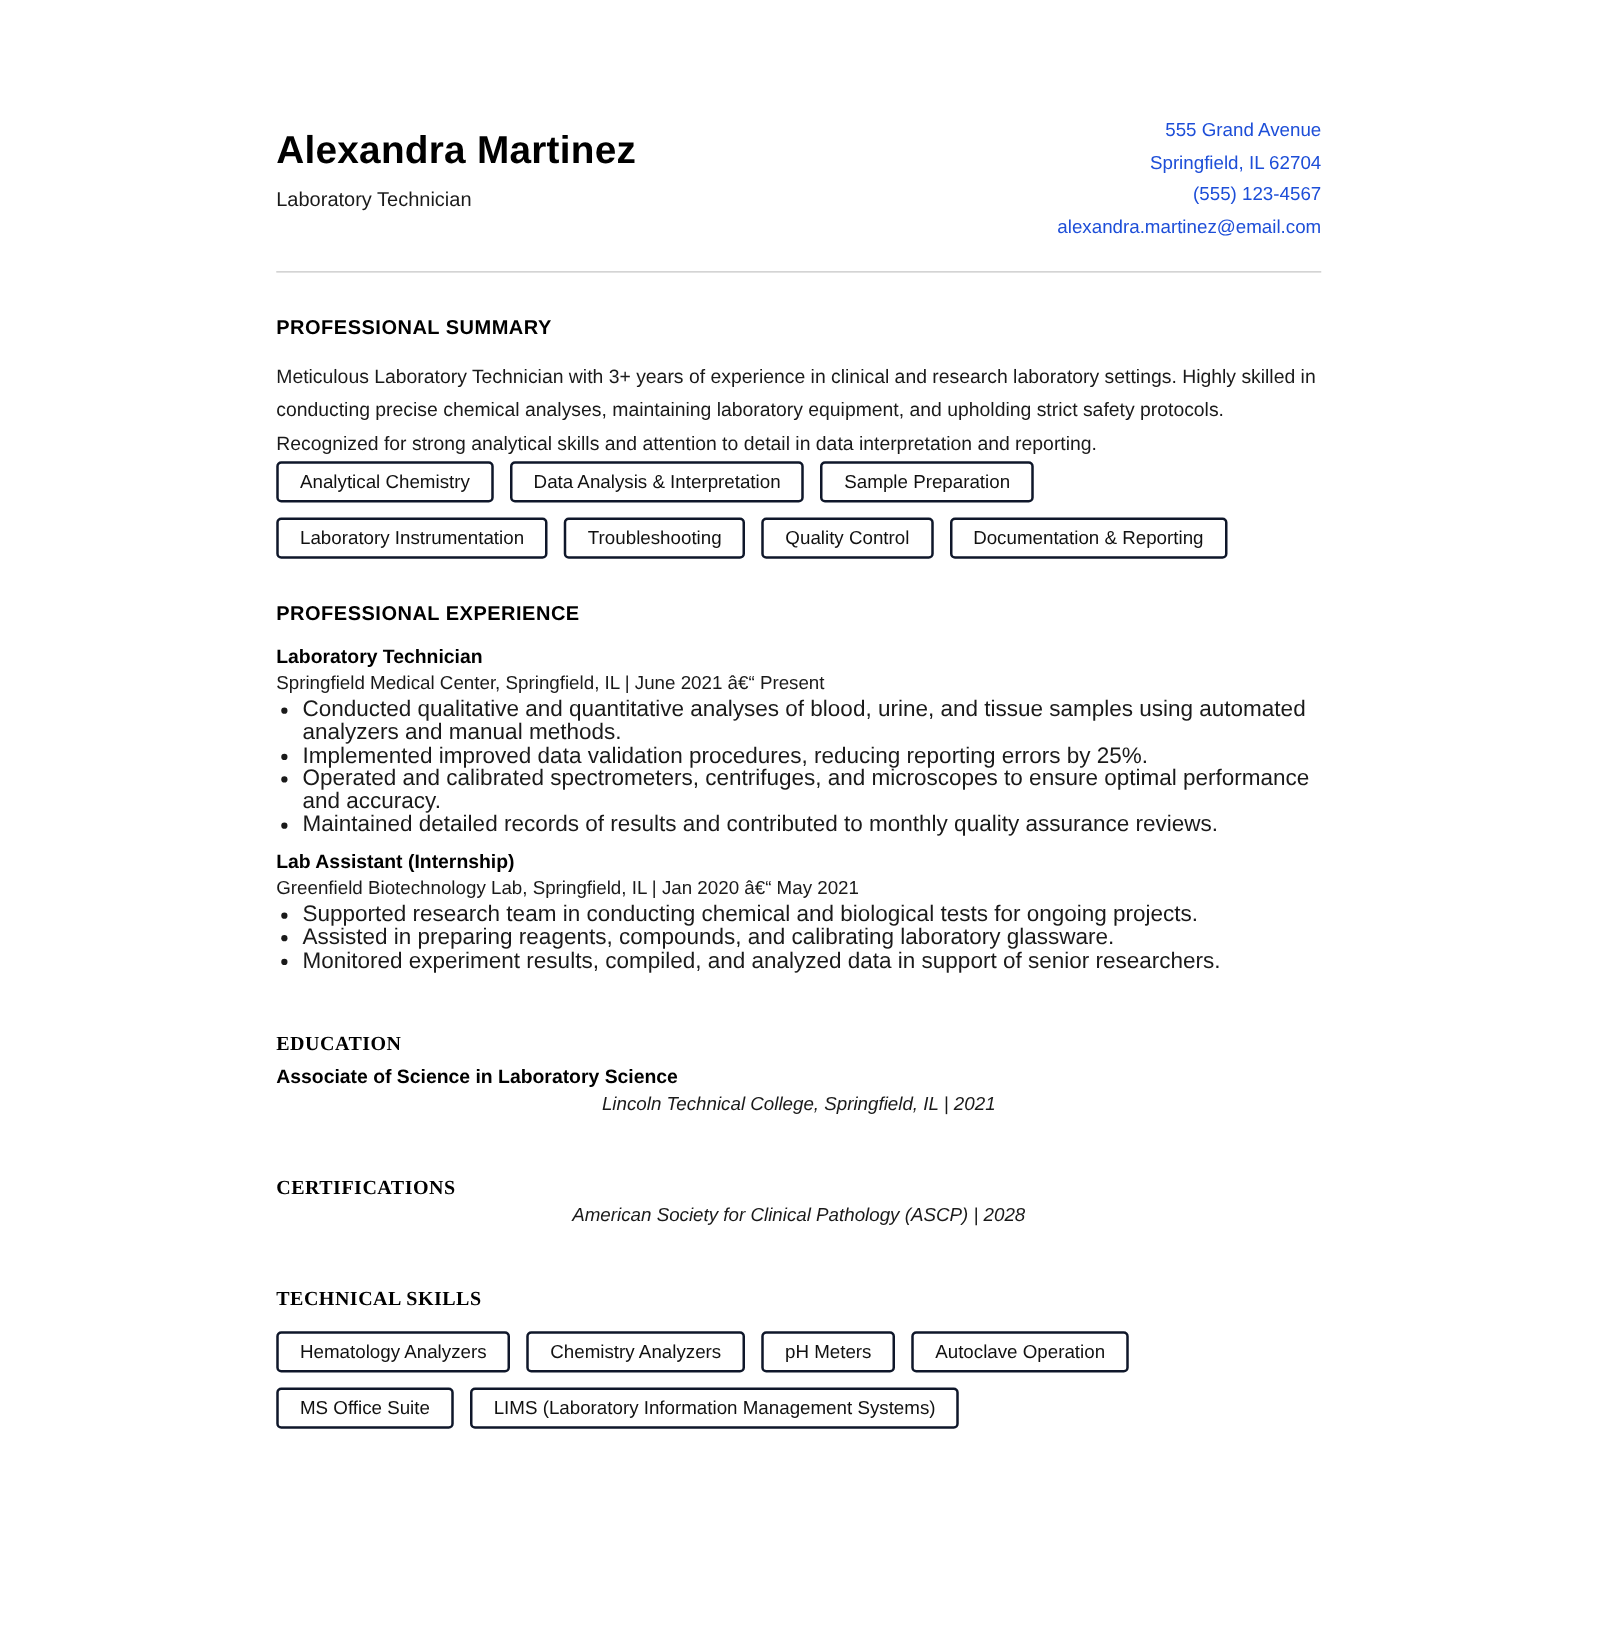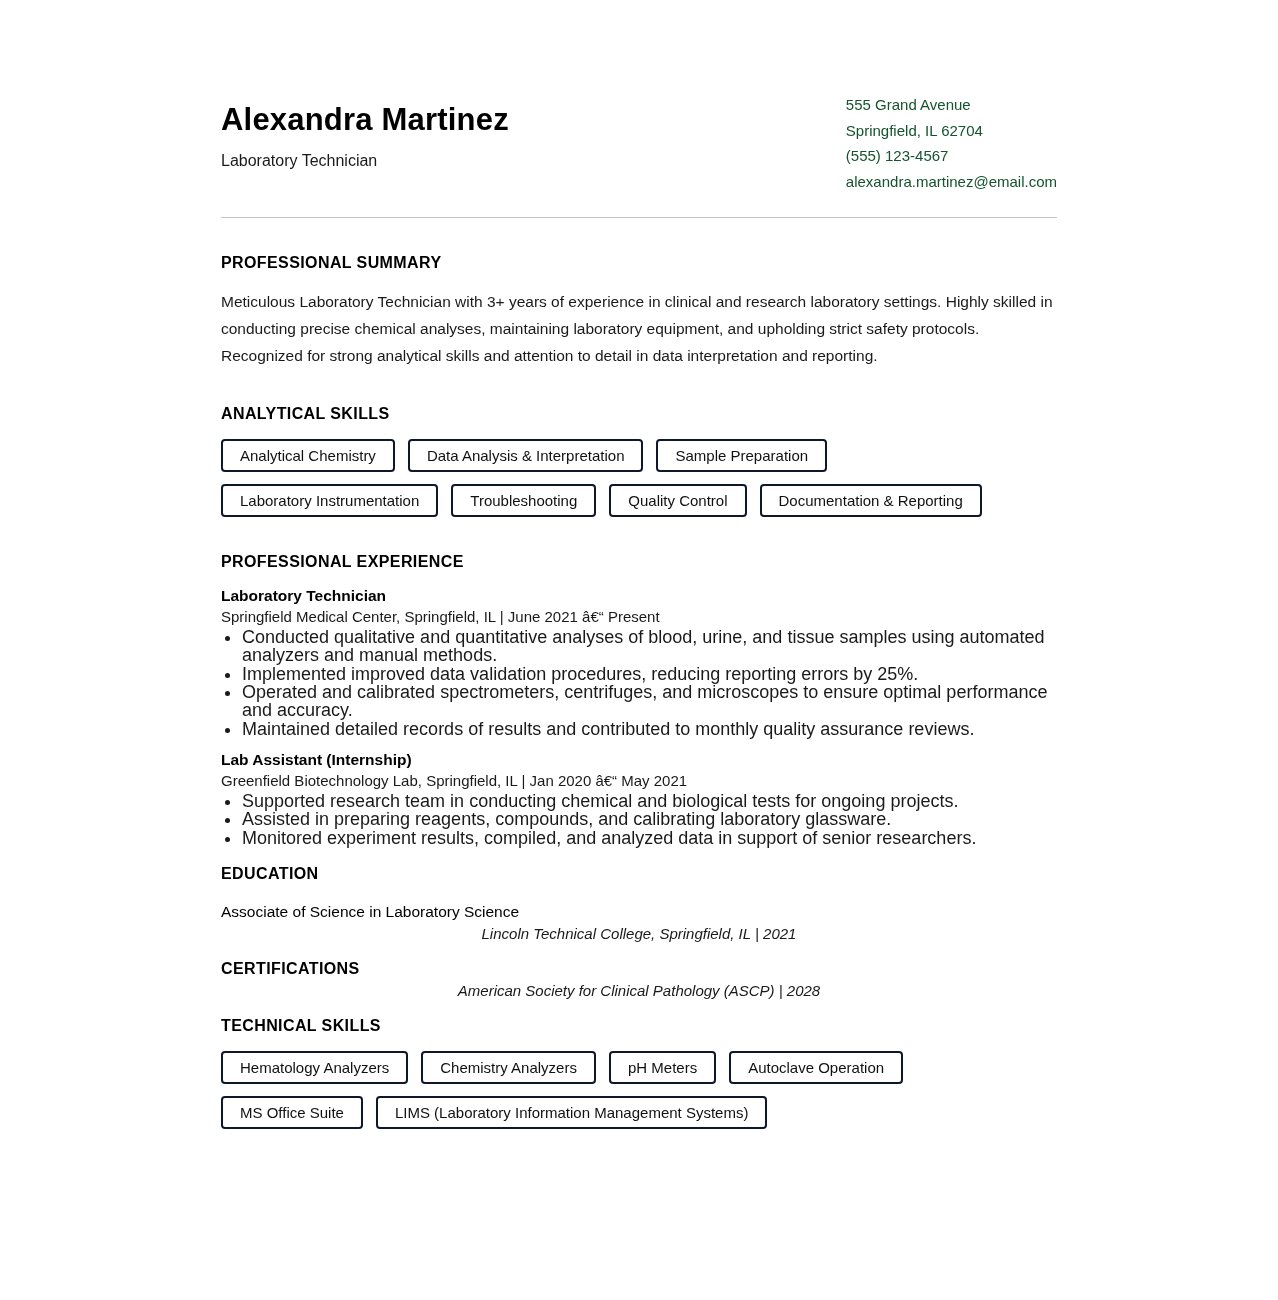--- a/index.html
+++ b/index.html
@@ -31,23 +31,24 @@
     color: #000;
     letter-spacing: 0.2px;
     margin-top: 14px;
   }
   .job-title {
     font-size: 16px;
     color: #1a1a1a;
     margin-top: 14px;
   }
   .contact {
+    text-align: right;
     font-size: 15px;
     line-height: 25.5px;
-    color: #14532d;
+    color: #1d4ed8;
     padding-top: 4px;
   }
   .divider {
     border: none;
     border-top: 1px solid #c6c6c6;
     margin-top: 23px;
   }
   
   .section-heading {
     font-size: 16px;
@@ -98,32 +99,32 @@
   }
   .job-bullets li {
     font-size: 18px;
     line-height: 18px;
     color: #1a1a1a;
     margin-bottom: 0.5px;
   }
   
   .entry-title {
     font-size: 15.5px;
-    font-weight: normal;
+    font-weight: bold;
     color: #000;
-    margin-top: 20px;
+    margin-top: 8px;
   }
   .entry-meta {
     font-size: 15px;
     font-style: italic;
     color: #1a1a1a;
     margin-top: 4px;
     text-align: center;
   }
-  .section-heading.edu { margin-top: 18px; }
+  .section-heading.edu { margin-top: 50px; font-family: Liberation Serif, serif; }
   .section-heading.tight { margin-bottom: 2px; }
 </style>
 </head>
 <body>
 
 <div class="page">
   <div class="resume">
 
     <div class="header">
       <div>
@@ -135,21 +136,20 @@
         <div>Springfield, IL 62704</div>
         <div>(555) 123-4567</div>
         <div>alexandra.martinez@email.com</div>
       </div>
     </div>
     <hr class="divider">
 
     <div class="section-heading">PROFESSIONAL SUMMARY</div>
     <p class="summary-text">Meticulous Laboratory Technician with 3+ years of experience in clinical and research laboratory settings. Highly skilled in conducting precise chemical analyses, maintaining laboratory equipment, and upholding strict safety protocols. Recognized for strong analytical skills and attention to detail in data interpretation and reporting.</p>
 
-    <div class="section-heading">ANALYTICAL SKILLS</div>
     <div class="tags">
       <span class="tag">Analytical Chemistry</span>
       <span class="tag">Data Analysis &amp; Interpretation</span>
       <span class="tag">Sample Preparation</span>
       <span class="tag">Laboratory Instrumentation</span>
       <span class="tag">Troubleshooting</span>
       <span class="tag">Quality Control</span>
       <span class="tag">Documentation &amp; Reporting</span>
     </div>
 

